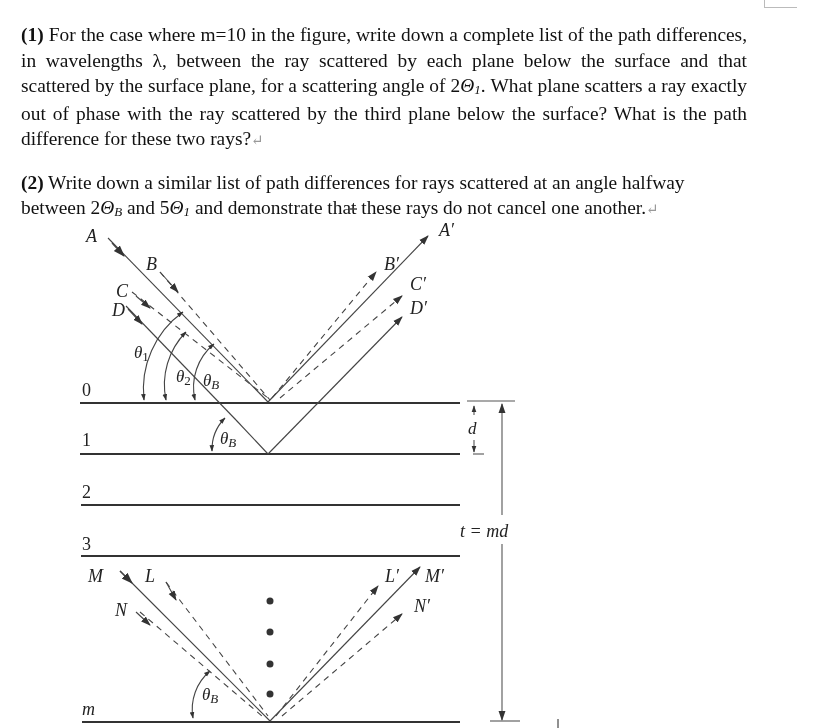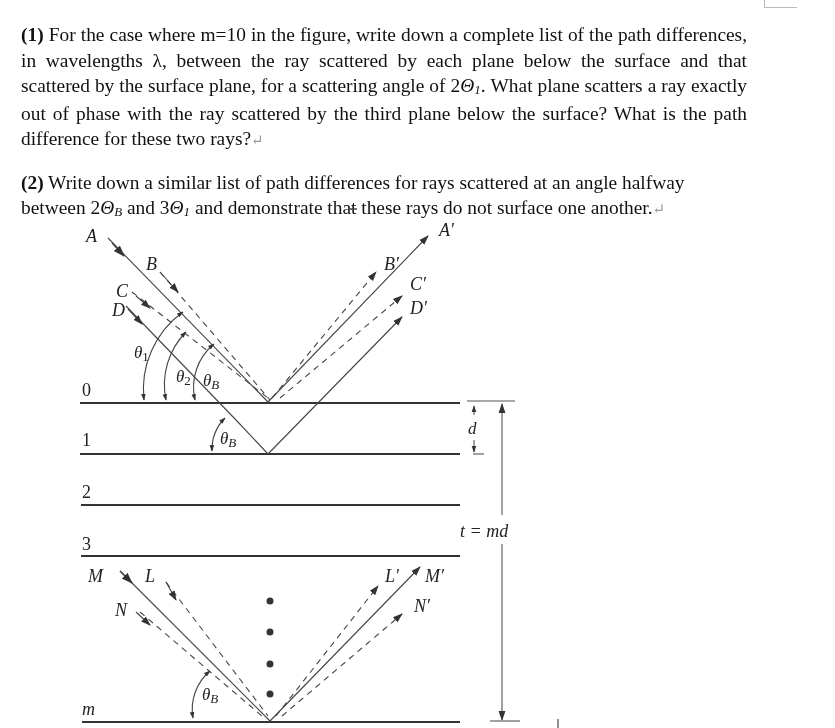--- a/index.html
+++ b/index.html
@@ -18,21 +18,21 @@
   svg text { font-family:"Liberation Serif", "DejaVu Serif", serif; fill:#222; }
   .last-line { text-align:left; }
 </style>
 </head>
 <body>
 
 <div class="corner-mark"></div>
 
 <div class="question">
   <p class="para"><b>(1)</b><span> For the case where m=10 in the figure, write down a complete list of the path differences, in wavelengths λ, between the ray scattered by each plane below the surface and that scattered by the surface plane, for a scattering angle of 2</span><span class="sym">Θ</span><span class="sub">1</span><span>. What plane scatters a ray exactly out of phase with the ray scattered by the third plane below the surface? What is the path difference for these two rays?</span><span class="ret">↵</span></p>
-  <p class="para last-line"><b>(2)</b><span> Write down a similar list of path differences for rays scattered at an angle halfway between 2</span><span class="sym">Θ</span><span class="sub">B</span><span> and 3</span><span class="sym">Θ</span><span class="sub">1</span><span> and demonstrate that these rays do not surface one another.</span><span class="ret">↵</span></p>
+  <p class="para last-line"><b>(2)</b><span> Write down a similar list of path differences for rays scattered at an angle halfway between 2</span><span class="sym">Θ</span><span class="sub">B</span><span> and 5</span><span class="sym">Θ</span><span class="sub">1</span><span> and demonstrate that these rays do not cancel one another.</span><span class="ret">↵</span></p>
 </div>
 
 <svg class="figure" width="835" height="528" viewBox="0 200 835 528" xmlns="http://www.w3.org/2000/svg">
   <defs>
     <marker id="ah" viewBox="0 0 10 10" refX="9" refY="5" markerWidth="9" markerHeight="9" orient="auto-start-reverse">
       <path d="M0,1.5 L10,5 L0,8.5 z" fill="#333"></path>
     </marker>
     <marker id="ahs" viewBox="0 0 10 10" refX="9" refY="5" markerWidth="6" markerHeight="6" orient="auto-start-reverse">
       <path d="M0,1.5 L10,5 L0,8.5 z" fill="#333"></path>
     </marker>

